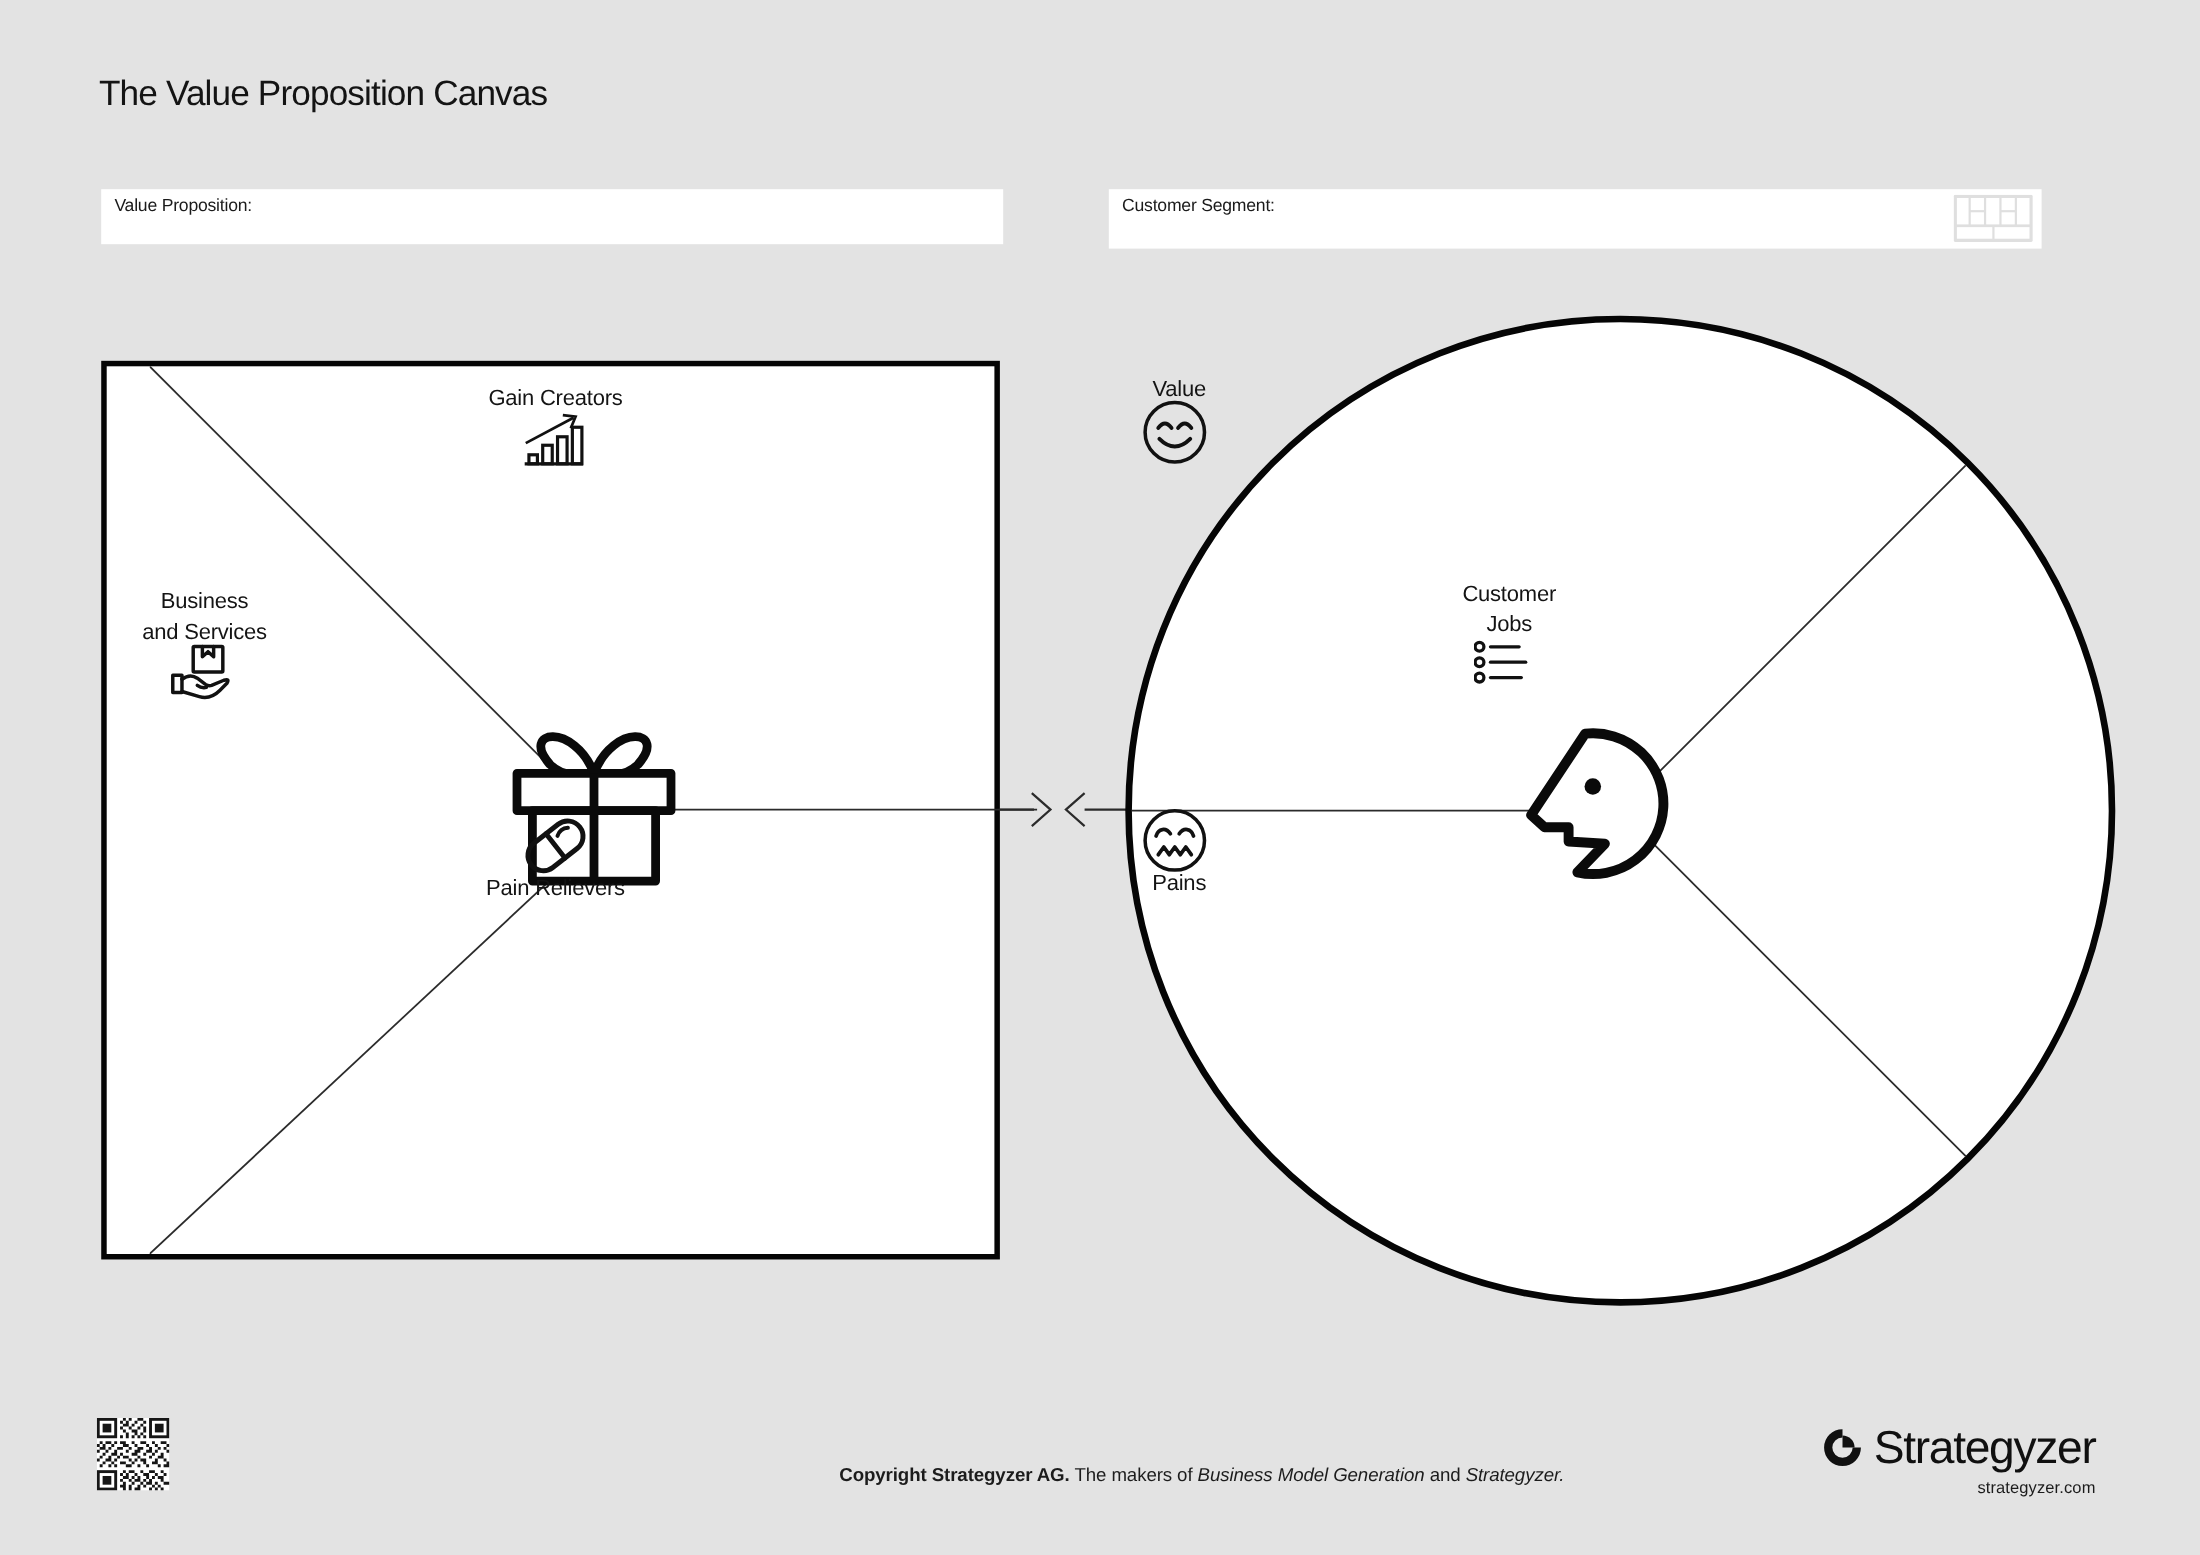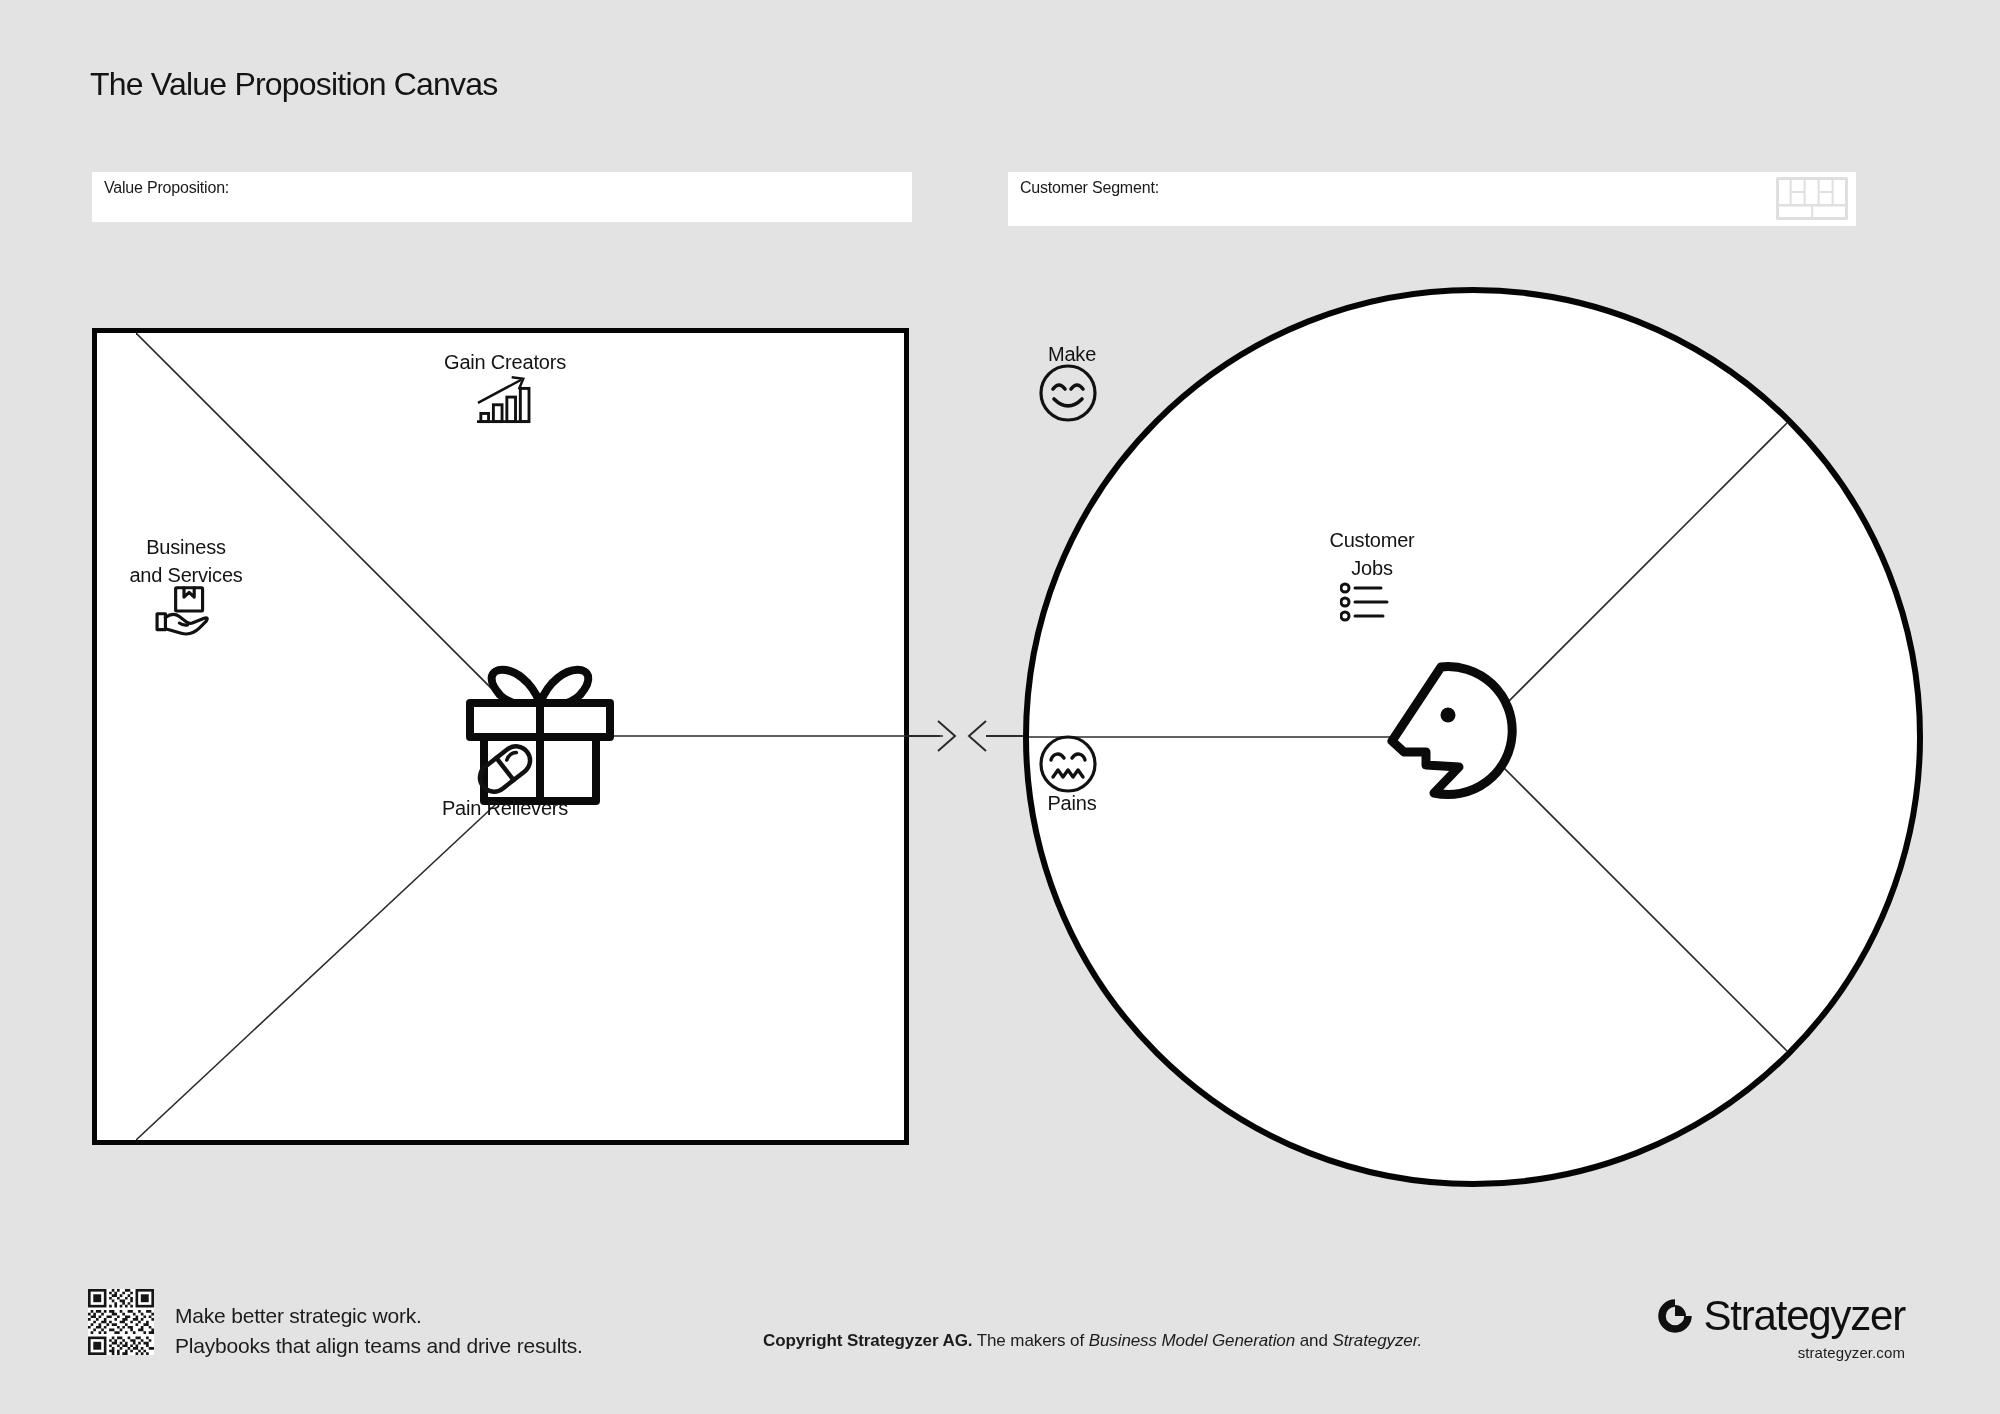--- a/index.html
+++ b/index.html
@@ -116,21 +116,21 @@
     <svg width="888" height="888" viewBox="0 0 888 888">
       <line x1="444" y1="444" x2="0" y2="444" stroke="#2b2b2b" stroke-width="1.6"></line>
       <line x1="444" y1="444" x2="758" y2="130" stroke="#2b2b2b" stroke-width="1.6"></line>
       <line x1="444" y1="444" x2="758" y2="758" stroke="#2b2b2b" stroke-width="1.6"></line>
 
       <g transform="translate(357,362)">
         <path d="M55 12 A 64 64 0 1 1 48 138 L 73 112 L 40 110 L 40 97 L 18 97 L 6 86 Z" fill="#ffffff" stroke="#0a0a0a" stroke-width="9" stroke-linejoin="round"></path>
         <circle cx="62" cy="60" r="7.5" fill="#0a0a0a"></circle>
       </g>
     </svg>
-    <div class="abs lbl ctr" style="left:43px;top:47px;">Make</div>
+    <div class="abs lbl ctr" style="left:43px;top:47px;">Value</div>
     <span class="abs" style="left:8px;top:69px;">
       <svg width="62" height="62" viewBox="0 0 62 62" fill="none" stroke="#111" stroke-width="3.6" stroke-linecap="round">
         <circle cx="31" cy="31" r="27" stroke-width="3.2"></circle>
         <path d="M16 27 q6 -8 12 0"></path>
         <path d="M34 27 q6 -8 12 0"></path>
         <path d="M17 37 q14 14 28 0"></path>
       </svg>
     </span>
     <div class="abs lbl ctr" style="left:343px;top:233px;">
       <div>Customer</div>
@@ -191,24 +191,20 @@
           M8 19h1v1h-1z M10 19h1v1h-1z M13 19h1v1h-1z M16 19h2v1h-2z M20 19h1v1h-1z M23 19h1v1h-1z
           M9 20h2v1h-2z M12 20h1v1h-1z M14 20h1v1h-1z M17 20h1v1h-1z M19 20h1v1h-1z M21 20h2v1h-2z
           M8 21h1v1h-1z M11 21h1v1h-1z M13 21h2v1h-2z M16 21h1v1h-1z M18 21h1v1h-1z M22 21h1v1h-1z
           M9 22h1v1h-1z M12 22h1v1h-1z M15 22h1v1h-1z M17 22h2v1h-2z M20 22h1v1h-1z M23 22h2v1h-2z
           M8 23h2v1h-2z M11 23h1v1h-1z M14 23h1v1h-1z M16 23h1v1h-1z M19 23h1v1h-1z M21 23h1v1h-1z
           M9 24h1v1h-1z M11 24h1v1h-1z M13 24h2v1h-2z M18 24h1v1h-1z M20 24h1v1h-1z M22 24h1v1h-1z"></path>
       </g>
     </svg>
   </span>
 
-  <div class="abs foot-tag">
-    <div>Make better strategic work.</div>
-    <div>Playbooks that align teams and drive results.</div>
-  </div>
 
   <div class="abs copyright">
     <b>Copyright Strategyzer AG.</b>
     <span>The makers of</span>
     <i>Business Model Generation</i>
     <span>and</span>
     <i>Strategyzer.</i>
   </div>
 
   <div class="abs logo-row">

